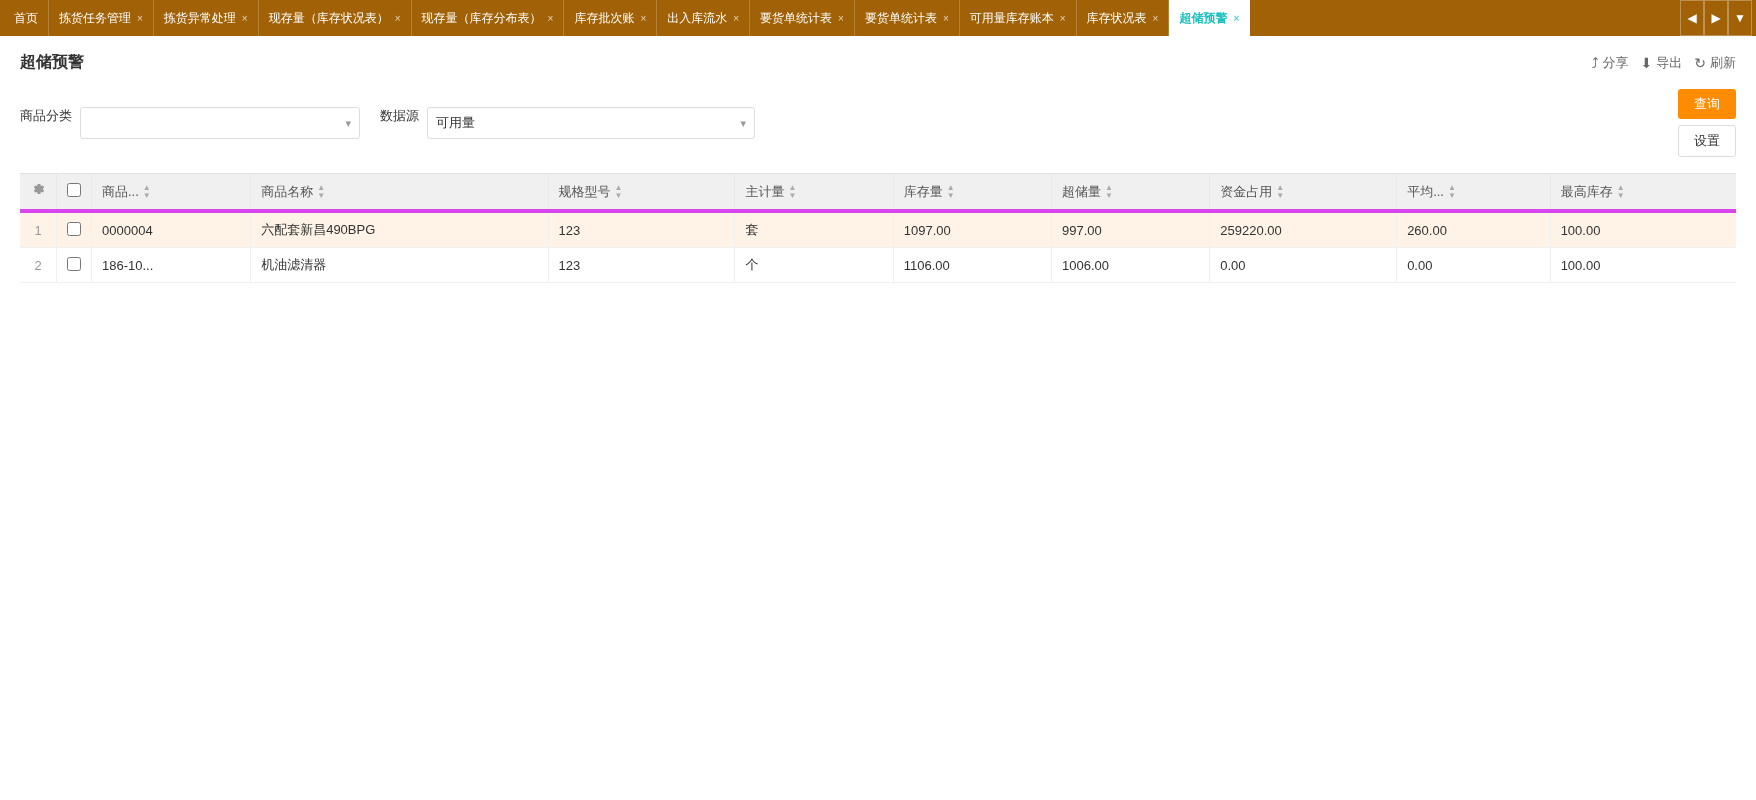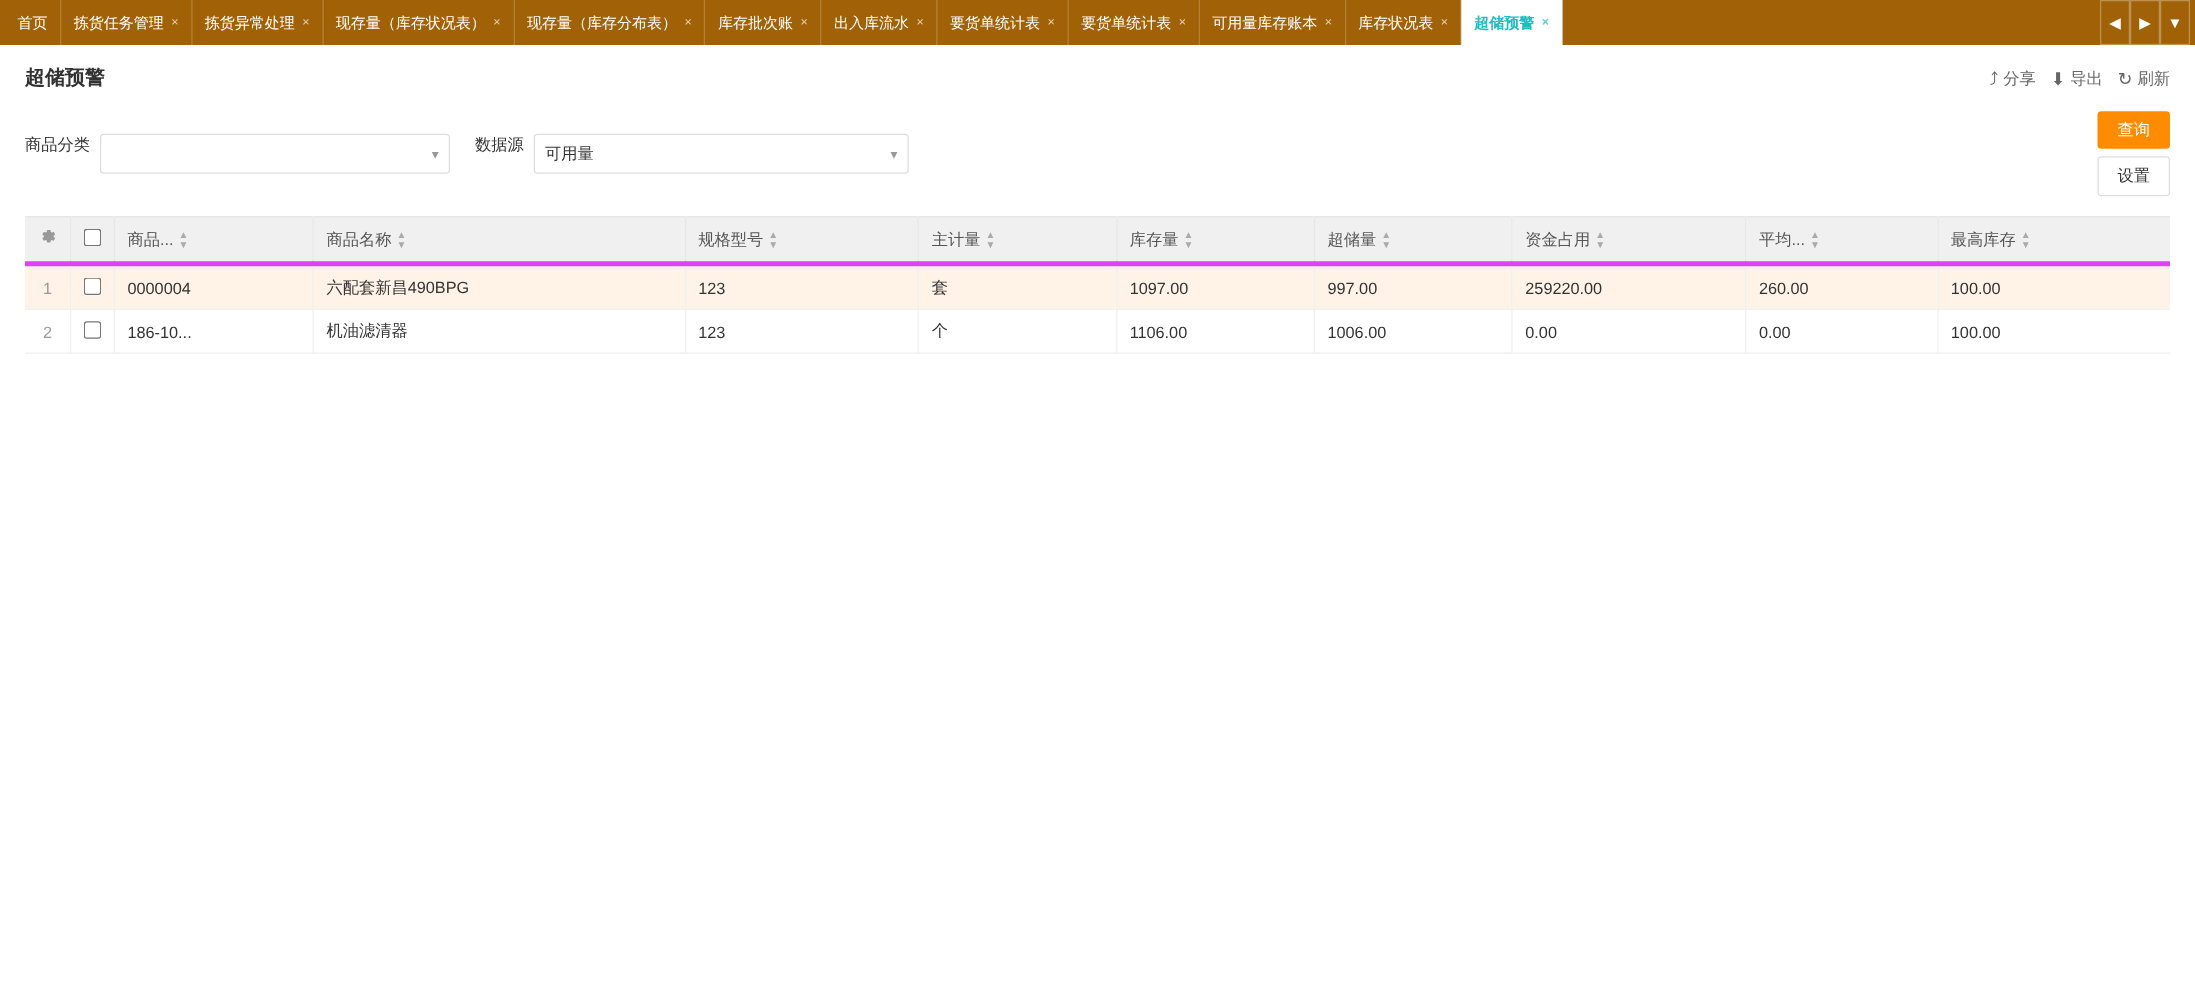--- a/index.html
+++ b/index.html
@@ -134,21 +134,21 @@
       justify-content: space-between;
       cursor: pointer;
       background: #fff;
       color: #333;
     }
     .filter-select .arrow {
       color: #999;
       font-size: 11px;
     }
     .filter-value-select {
-      width: 300px;
+      width: 328px;
       height: 32px;
       border: 1px solid #ddd;
       border-radius: 3px;
       padding: 0 8px;
       font-size: 13px;
       display: flex;
       align-items: center;
       justify-content: space-between;
       cursor: pointer;
       background: #fff;

